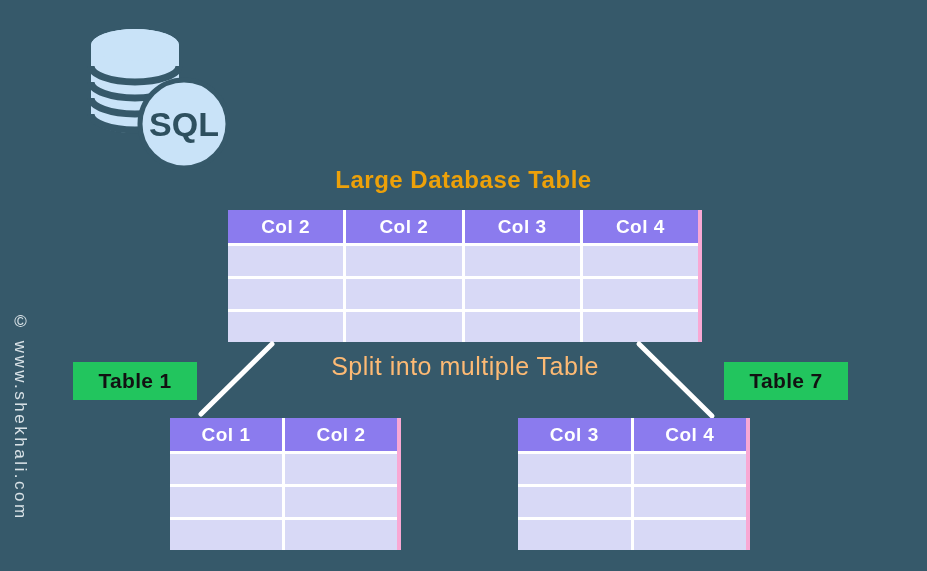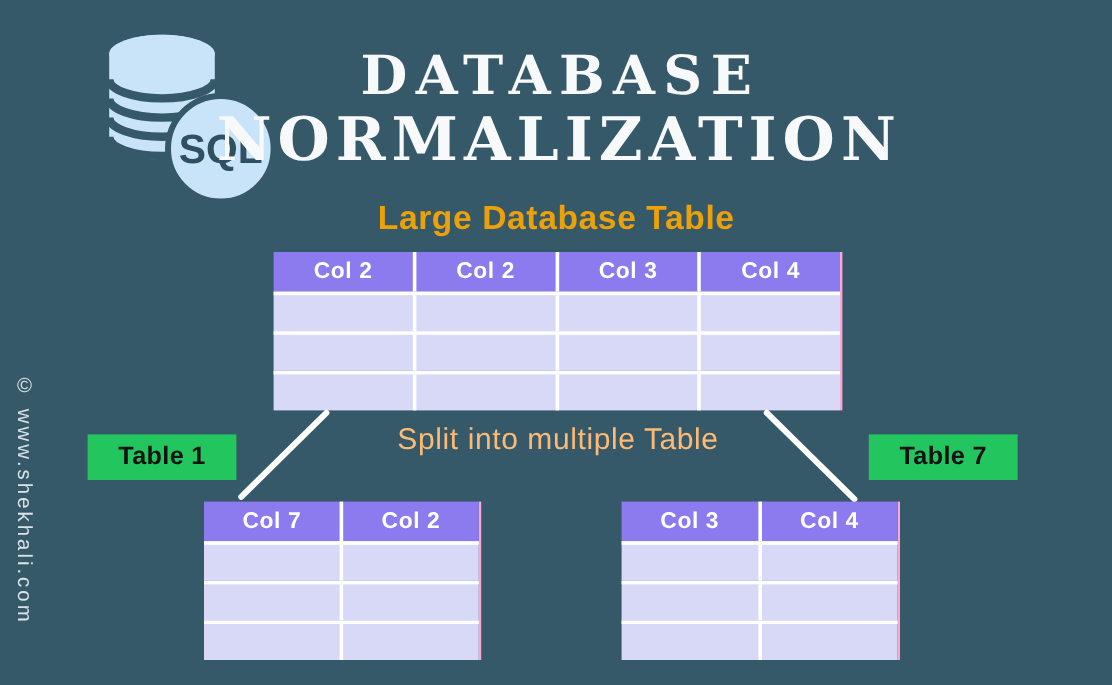--- a/index.html
+++ b/index.html
@@ -36,28 +36,28 @@
     font-weight: 700;
     line-height: 1.12;
   }
   .title .line1 { font-size: 45px; letter-spacing: 7px; padding-left: 7px; }
   .title .line2 { font-size: 50px; letter-spacing: 5px; padding-left: 5px; }
 
   .subtitle {
     position: absolute; left: 0; right: 0; top: 166px;
     text-align: center;
     color: #eda109;
-    font-size: 28px;
+    font-size: 24px;
     font-weight: 700;
     letter-spacing: 0.5px;
   }
 
   
   .dtable { position: absolute; display: flex; flex-direction: column;
-            border-right: 2px solid #f9a8d4; }
+            border-right: 4px solid #f9a8d4; }
   .t-head { display: flex; height: 33px; background: #8b7bee; }
   .t-head .cell {
     flex: 1; display: flex; align-items: center; justify-content: center;
     color: #ffffff; font-size: 19px; font-weight: 700; letter-spacing: 0.5px;
   }
   .t-head .cell + .cell { border-left: 3px solid #ffffff; }
   .t-row { display: flex; height: 33px; background: #d8d9f6;
            border-top: 3px solid #ffffff; }
   .t-row .cell { flex: 1; }
   .t-row .cell + .cell { border-left: 3px solid #ffffff; }
@@ -102,24 +102,20 @@
 
     <path d="M13,48 a44,16 0 0 0 88,0" fill="none" stroke="#36596a" stroke-width="7"></path>
     <path d="M13,64 a44,16 0 0 0 88,0" fill="none" stroke="#36596a" stroke-width="7"></path>
     <path d="M13,80 a44,16 0 0 0 88,0" fill="none" stroke="#36596a" stroke-width="7"></path>
     <path d="M13,96 a44,16 0 0 0 88,0" fill="none" stroke="#36596a" stroke-width="7"></path>
 
     <circle cx="106" cy="106" r="44" fill="#c9e3f8" stroke="#36596a" stroke-width="5"></circle>
     <text x="106" y="118" text-anchor="middle" font-size="34" font-weight="bold" font-family="Liberation Sans, sans-serif" fill="#2e505f">SQL</text>
   </svg>
 
-  <div class="title">
-    <div class="line1">DATABASE</div>
-    <div class="line2">NORMALIZATION</div>
-  </div>
 
   <div class="subtitle">Large Database Table</div>
 
   <div class="dtable big-table">
     <div class="t-head">
       <div class="cell">Col 2</div>
       <div class="cell">Col 2</div>
       <div class="cell">Col 3</div>
       <div class="cell">Col 4</div>
     </div>
@@ -148,21 +144,21 @@
     <line x1="639" y1="344" x2="712" y2="416" stroke="#ffffff" stroke-width="5" stroke-linecap="round"></line>
   </svg>
 
   <div class="split-caption">Split into multiple Table</div>
 
   <div class="label-box t1">Table 1</div>
   <div class="label-box t2">Table 7</div>
 
   <div class="dtable sub-table1">
     <div class="t-head">
-      <div class="cell">Col 7</div>
+      <div class="cell">Col 1</div>
       <div class="cell">Col 2</div>
     </div>
     <div class="t-row">
       <div class="cell"></div>
       <div class="cell"></div>
     </div>
     <div class="t-row">
       <div class="cell"></div>
       <div class="cell"></div>
     </div>

